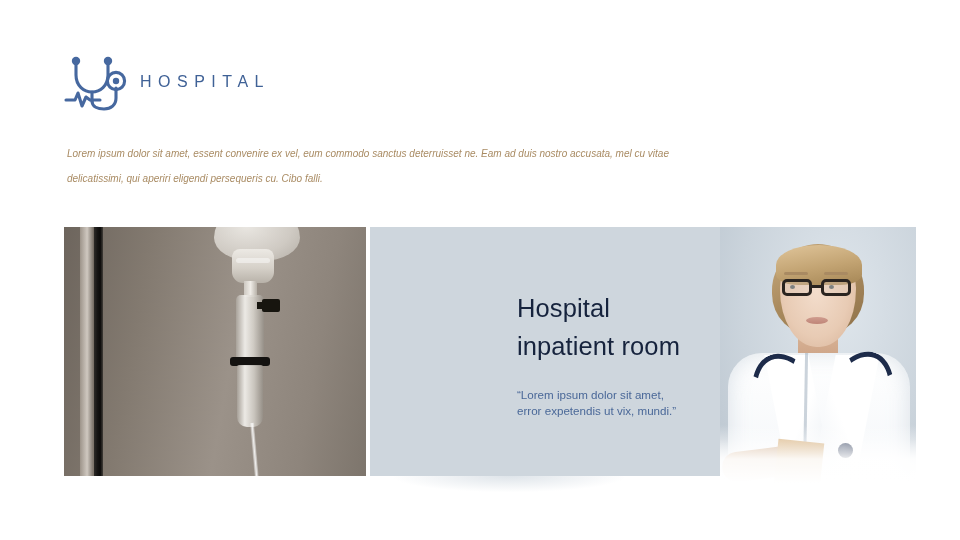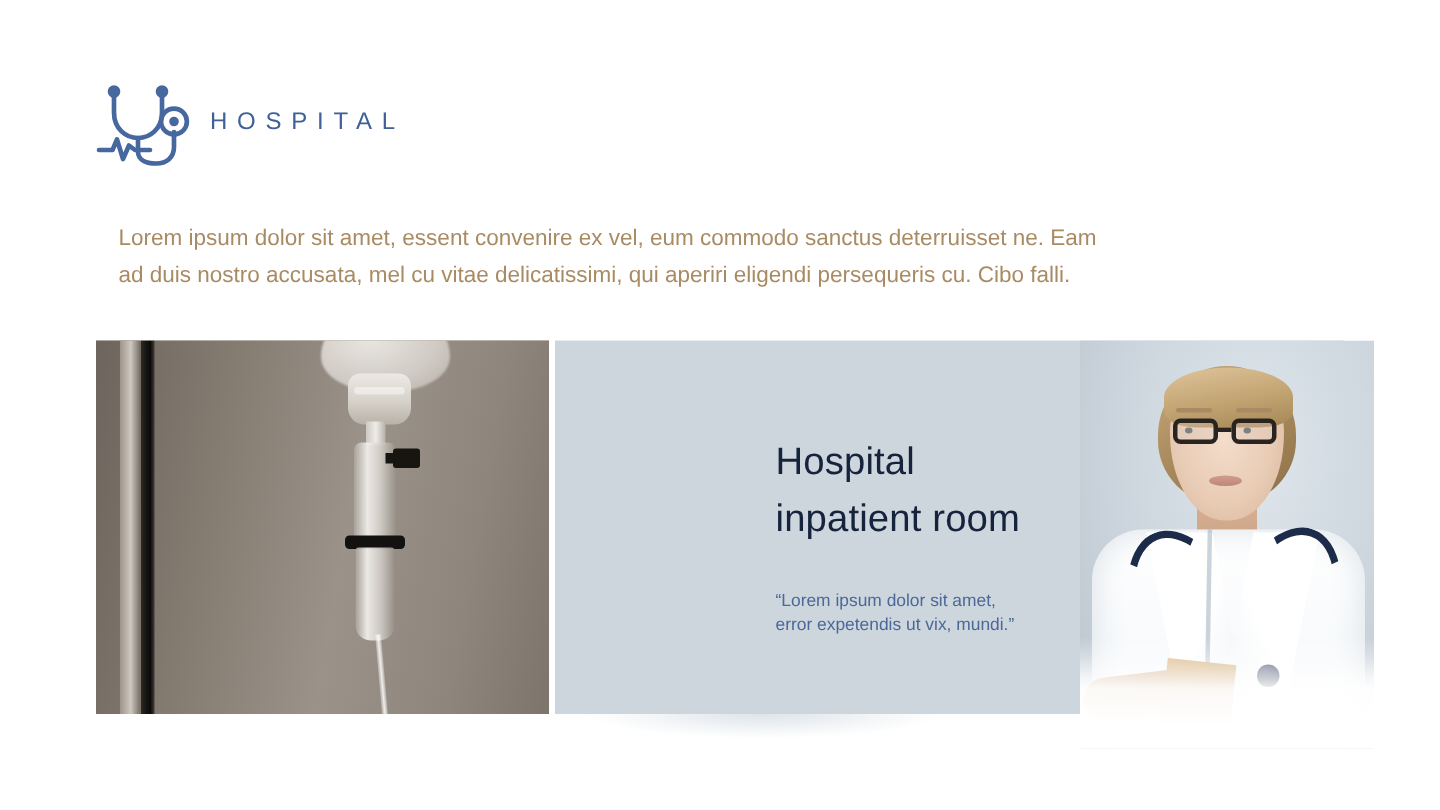--- a/index.html
+++ b/index.html
@@ -48,26 +48,27 @@
     font-size: 31px;
     color: #13203a;
     font-weight: 400;
     letter-spacing: 0.4px;
     line-height: 1.05;
   }
 
   
   .lead {
     position: absolute;
-    left: 79px;
+    left: 67px;
     top: 131px;
     width: 660px;
-    font-size: 15px;
+    font-size: 10px;
     color: #a98b63;
     line-height: 25px;
+    font-style: italic;
   }
 
   
   .media-row {
     position: absolute;
     left: 64px;
     top: 227px;
     width: 832px;
     height: 249px;
   }
@@ -215,21 +216,21 @@
   }
   .panel-heading {
     font-size: 25.5px;
     line-height: 38px;
     color: #16233d;
     font-weight: 400;
     white-space: pre-line;
     letter-spacing: 0.1px;
   }
   .panel-quote {
-    margin-top: 28px;
+    margin-top: 22px;
     font-size: 11.6px;
     line-height: 16px;
     color: #4a6898;
     white-space: pre-line;
   }
 
   
   .doctor-wrap {
     position: absolute;
     left: 350px;

